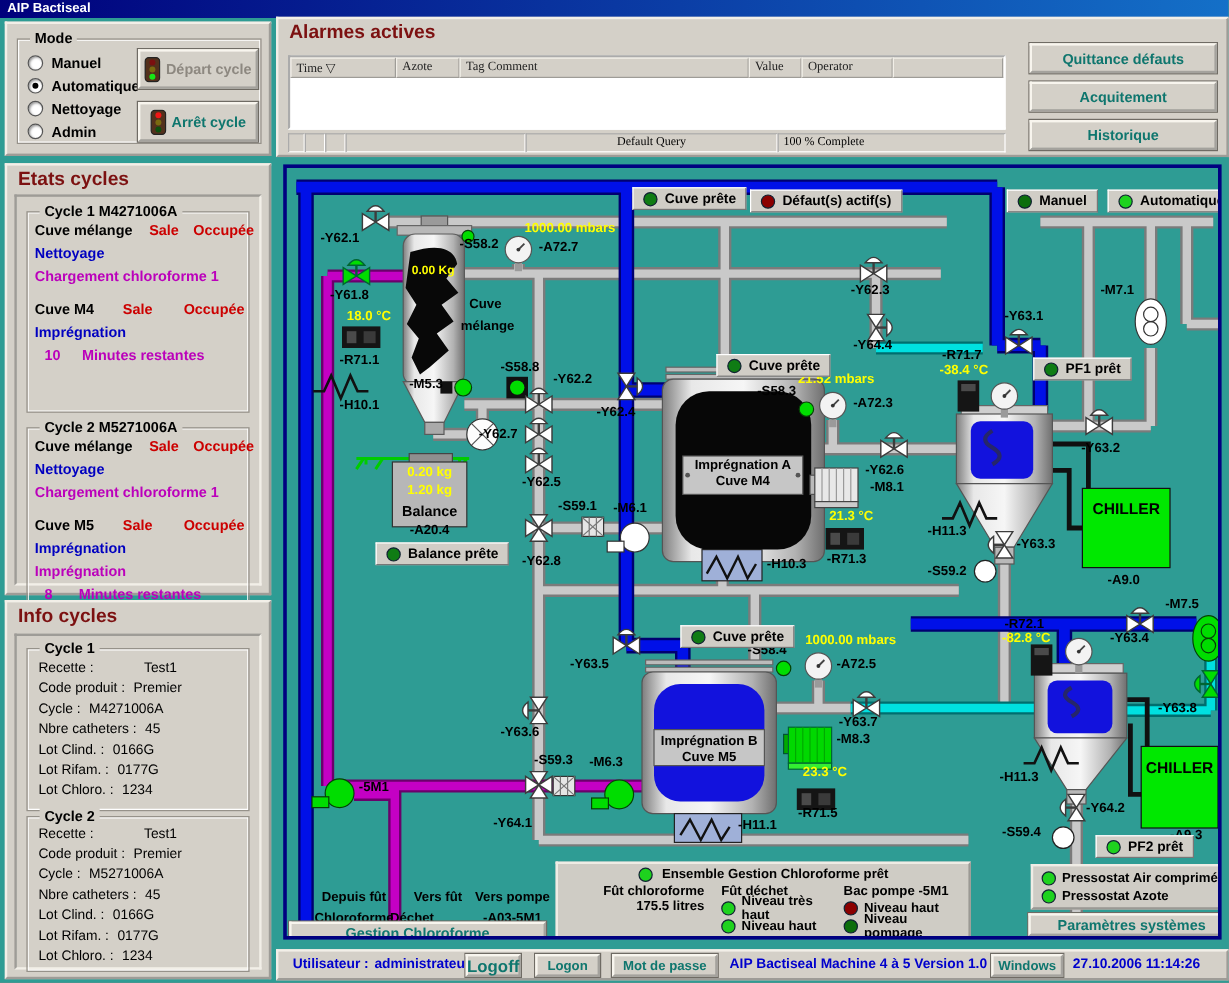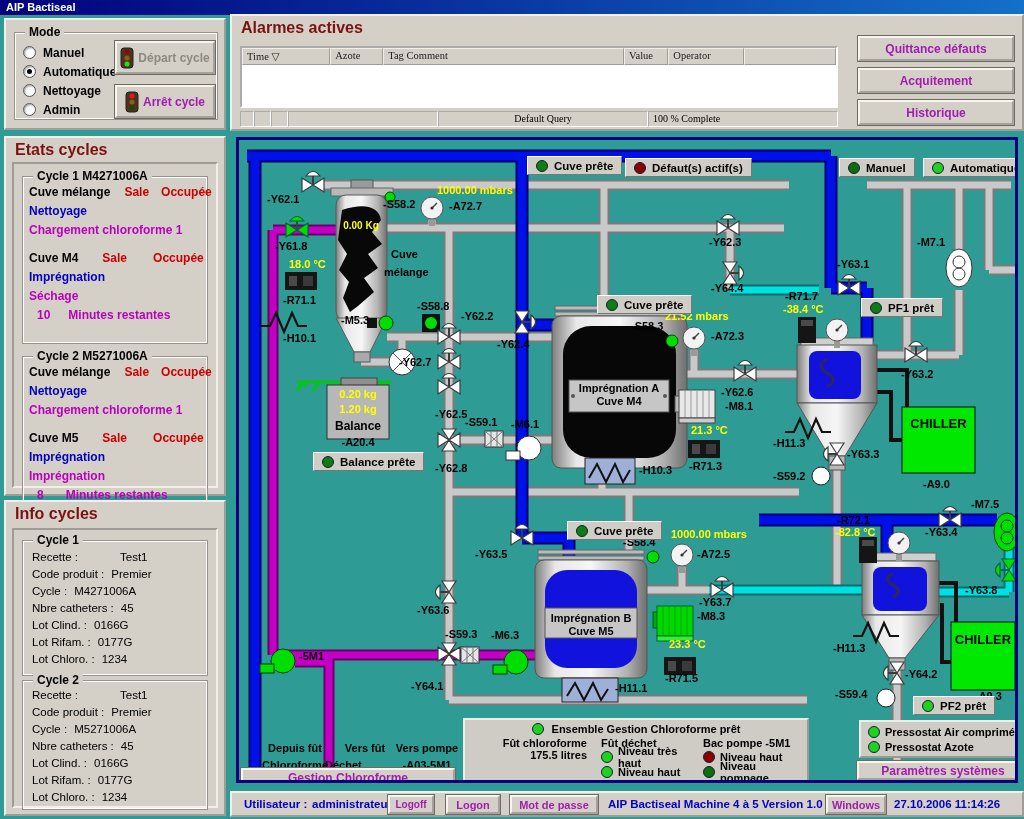--- a/index.html
+++ b/index.html
@@ -3,21 +3,21 @@
 <meta charset="utf-8">
 <style>
   html,body{margin:0;padding:0;background:#6b8f8c;}
   #app{position:relative;width:1024px;height:819px;background:#2E9C94;font-family:"Liberation Sans",sans-serif;overflow:hidden;}
   .titlebar{position:absolute;left:0;top:0;width:1024px;height:15px;background:linear-gradient(90deg,#00007c,#1470c8);color:#fff;font-weight:bold;font-size:11px;line-height:15px;padding-left:6px;box-sizing:border-box;}
   .panel{position:absolute;background:#d4d0c8;border:2px outset #f2efe8;box-sizing:border-box;}
   .title-red{position:absolute;left:9px;top:3px;color:#7c1111;font-weight:bold;font-size:16px;}
   .sunken{position:absolute;border:2px inset #f2efe8;background:#d4d0c8;}
   .gb{position:absolute;border:1px solid #96928a;box-shadow:1px 1px 0 #fff inset, -1px -1px 0 #fff inset;}
   .gb>.legend{position:absolute;top:-8px;left:10px;background:#d4d0c8;padding:0 4px;font-weight:bold;font-size:12px;white-space:nowrap;}
-  .btn{position:absolute;background:#d4d0c8;border:2px outset #f8f5ee;box-shadow:0 0 0 1px #6f6b64;font-family:"Liberation Sans",sans-serif;font-weight:bold;font-size:12px;color:#a21caf;display:flex;align-items:center;justify-content:center;box-sizing:border-box;cursor:pointer;white-space:nowrap;}
+  .btn{position:absolute;background:#d4d0c8;border:2px outset #f8f5ee;box-shadow:0 0 0 1px #6f6b64;font-family:"Liberation Sans",sans-serif;font-weight:bold;font-size:12px;color:#0f766e;display:flex;align-items:center;justify-content:center;box-sizing:border-box;cursor:pointer;white-space:nowrap;}
   .radio-row{display:flex;align-items:center;height:19px;gap:7px;font-weight:bold;font-size:12px;}
   .radio{position:relative;width:11px;height:11px;border-radius:50%;background:#fff;border:1px solid #555;box-shadow:inset 1px 1px 2px #999;flex:0 0 auto;}
   .radio.sel::after{content:"";position:absolute;left:3px;top:3px;width:5px;height:5px;border-radius:50%;background:#000;}
   .ec-line{height:19px;font-size:12px;font-weight:bold;white-space:nowrap;}
   .ec-line.gap{margin-top:9px;}
   .ec-line span{margin-right:2px;}
   .c-k{color:#000}.c-r{color:#cc0000}.c-b{color:#0000c0}.c-m{color:#bb00bb}
   .info-row{height:17px;font-size:11.5px;font-weight:normal;white-space:nowrap;padding-left:5px;}
   .info-row .lbl{margin-right:7px;}
   .info-row .lbl.tab{display:inline-block;min-width:88px;margin-right:0;}
@@ -122,21 +122,20 @@
     <div class="title-red">Etats cycles</div>
     <div class="sunken" style="left:6px;top:24px;right:6px;bottom:6px;">
       <div class="gb" style="left:8px;top:12px;right:8px;height:166px;">
         <span class="legend">Cycle 1 M4271006A</span>
         <div id="ec0" style="position:absolute;left:6px;top:8px;">
             <div class="ec-line"><span class="c-k">Cuve mélange</span><span class="c-r" style="margin-left: 12px;">Sale</span><span class="c-r" style="margin-left: 10px;">Occupée</span></div>
             <div class="ec-line"><span class="c-b">Nettoyage</span></div>
             <div class="ec-line"><span class="c-m">Chargement chloroforme 1</span></div>
             <div class="ec-line gap"><span class="c-k">Cuve M4</span><span class="c-r" style="margin-left: 22px;">Sale</span><span class="c-r" style="margin-left: 24px;">Occupée</span></div>
             <div class="ec-line"><span class="c-b">Imprégnation</span></div>
-            <div class="ec-line"><span class="c-m">Séchage</span></div>
             <div class="ec-line"><span class="c-m" style="margin-left: 8px;">10</span><span class="c-m" style="margin-left: 16px;">Minutes restantes</span></div>
           </div>
       </div>
       <div class="gb" style="left:8px;top:192px;right:8px;height:160px;">
         <span class="legend">Cycle 2 M5271006A</span>
         <div id="ec1" style="position:absolute;left:6px;top:8px;">
             <div class="ec-line"><span class="c-k">Cuve mélange</span><span class="c-r" style="margin-left: 12px;">Sale</span><span class="c-r" style="margin-left: 10px;">Occupée</span></div>
             <div class="ec-line"><span class="c-b">Nettoyage</span></div>
             <div class="ec-line"><span class="c-m">Chargement chloroforme 1</span></div>
             <div class="ec-line gap"><span class="c-k">Cuve M5</span><span class="c-r" style="margin-left: 22px;">Sale</span><span class="c-r" style="margin-left: 24px;">Occupée</span></div>
@@ -428,21 +427,21 @@
           <div class="syn-label" style="left: 145px; top: 126px;">mélange</div>
           <div class="syn-label" style="left: 178px; top: 160px;">-S58.8</div>
           <div class="syn-label" style="left: 102px; top: 174px;">-M5.3</div>
           <div class="syn-label" style="left: 222px; top: 170px;">-Y62.2</div>
           <div class="syn-label" style="left: 258px; top: 198px;">-Y62.4</div>
           <div class="syn-label" style="left: 470px; top: 96px;">-Y62.3</div>
           <div class="syn-label" style="left: 472px; top: 142px;">-Y64.4</div>
           <div class="syn-label" style="left: 598px; top: 118px;">-Y63.1</div>
           <div class="syn-label" style="left: 678px; top: 96px;">-M7.1</div>
           <div class="syn-label" style="left: 160px; top: 216px;">-Y62.7</div>
-          <div class="syn-label" style="left: 196px; top: 268px; text-align: center;">-Y62.5</div>
+          <div class="syn-label" style="left: 196px; top: 256px; text-align: center;">-Y62.5</div>
           <div class="syn-label" style="left: 226px; top: 276px;">-S59.1</div>
           <div class="syn-label" style="left: 272px; top: 278px;">-M6.1</div>
           <div class="syn-label" style="left: 196px; top: 322px;">-Y62.8</div>
           <div class="syn-label" style="left: 392px; top: 180px;">-S58.3</div>
           <div class="syn-label c-y" style="left: 426px; top: 170px;">21.52 mbars</div>
           <div class="syn-label" style="left: 472px; top: 190px;">-A72.3</div>
           <div class="syn-label" style="left: 482px; top: 246px;">-Y62.6</div>
           <div class="syn-label" style="left: 486px; top: 260px;">-M8.1</div>
           <div class="syn-label c-y" style="left: 452px; top: 284px;">21.3 °C</div>
           <div class="syn-label" style="left: 450px; top: 320px;">-R71.3</div>
@@ -586,21 +585,21 @@
     </div>
 
     <button class="btn" style="left:2px;top:628px;width:214px;height:19px;z-index:7;">Gestion Chloroforme</button>
     <button class="btn" style="left:618px;top:621px;width:172px;height:19px;z-index:7;">Paramètres systèmes</button>
   </div>
   </div>
 
   <div class="panel" id="bottom-bar">
     <span class="bb-txt" style="left:12px;top:5px;">Utilisateur :</span>
     <span class="bb-txt" style="left:80px;top:5px;">administrateur</span>
-    <button class="btn" style="left:156px;top:2px;width:46px;height:19px;font-size:10px;">Logoff</button>
+    <button class="btn" style="left:156px;top:2px;width:46px;height:19px;font-size:14px;">Logoff</button>
     <button class="btn" style="left:214px;top:2px;width:54px;height:19px;font-size:11px;">Logon</button>
     <button class="btn" style="left:278px;top:2px;width:88px;height:19px;font-size:11px;">Mot de passe</button>
     <span class="bb-txt" style="left:376px;top:5px;">AIP Bactiseal Machine 4 à 5 Version 1.0</span>
     <button class="btn" style="left:594px;top:2px;width:60px;height:19px;font-size:11px;">Windows</button>
     <span class="bb-txt" style="left:662px;top:5px;">27.10.2006 11:14:26</span>
   </div>
 
 </div>
 
 </body></html>

